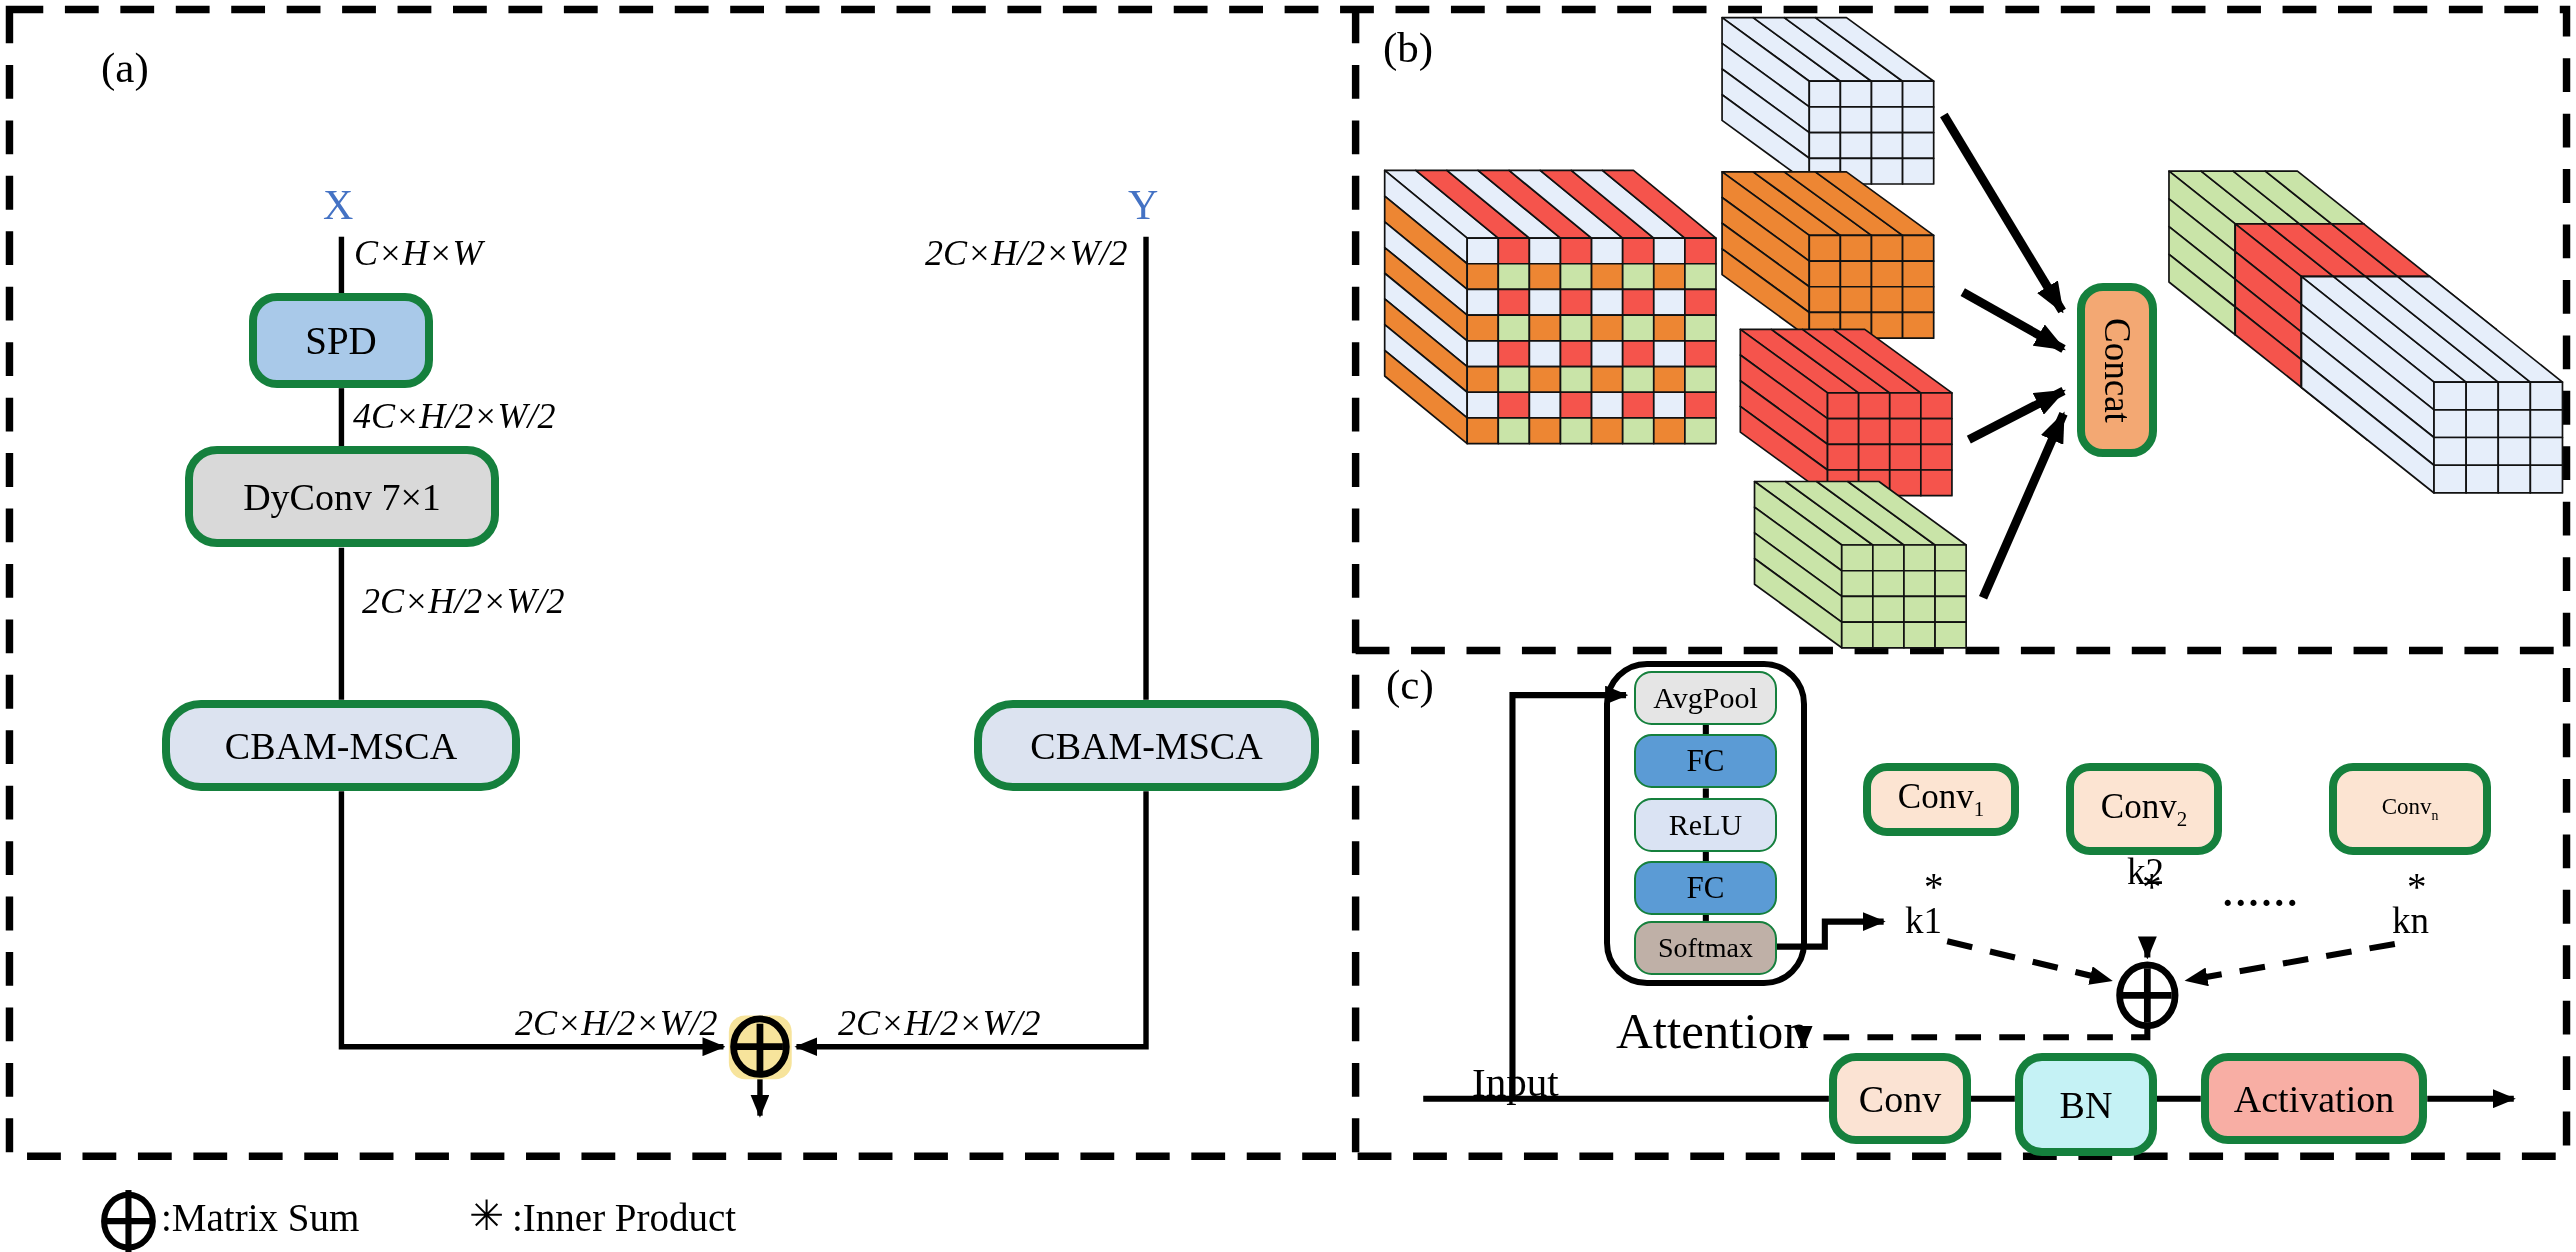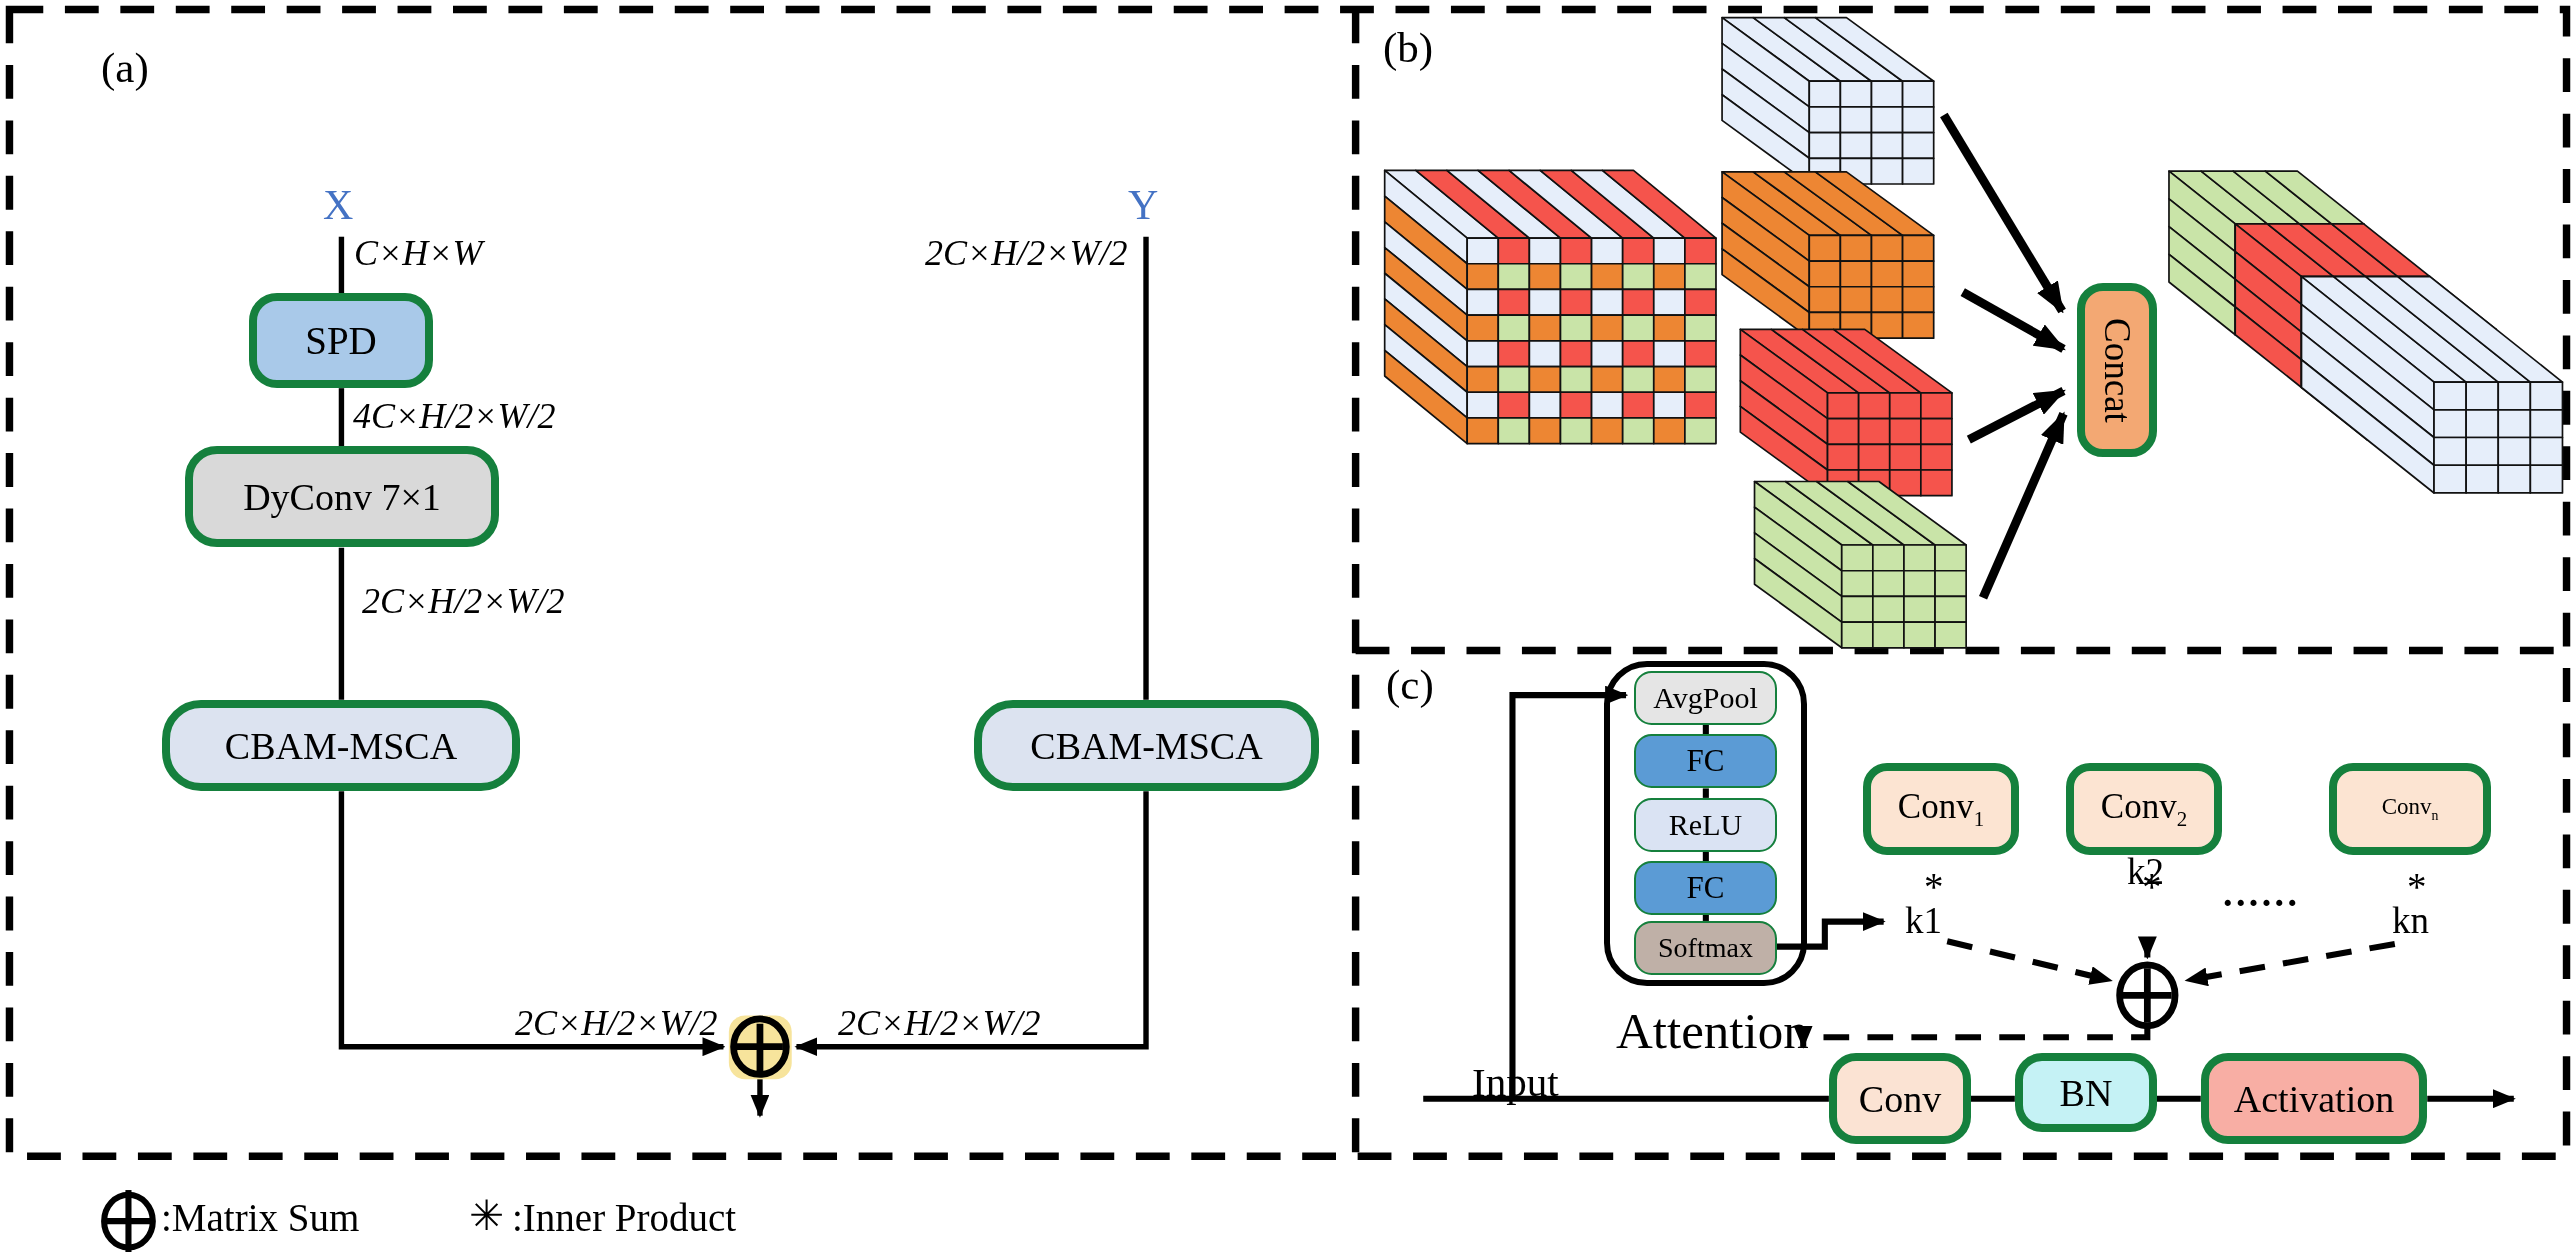--- a/index.html
+++ b/index.html
@@ -370,21 +370,21 @@
     <span>ReLU</span>
   </div>
   <div class="node thin" style="left: 1634px; top: 861px; width: 143px; height: 54px; border-radius: 17.6px; font-size: 31px; background: rgb(91, 155, 213);">
     <span>FC</span>
   </div>
   <div class="node thin" style="left: 1634px; top: 921px; width: 143px; height: 54px; border-radius: 17.6px; font-size: 28px; background: rgb(191, 176, 167);">
     <span>Softmax</span>
   </div>
   <div class="lbl" style="left:1616px;top:1006px;width:183px;text-align:center;font-size:51px;">Attention</div>
 
-  <div class="node" style="left: 1863px; top: 763px; width: 156px; height: 92px; border-radius: 24px; font-size: 35px; background: rgb(252, 228, 210);">
+  <div class="node" style="left: 1863px; top: 763px; width: 156px; height: 73px; border-radius: 24px; font-size: 35px; background: rgb(252, 228, 210);">
     <span><span>Conv</span><sub>1</sub></span>
   </div>
   <div class="node" style="left: 2066px; top: 763px; width: 156px; height: 92px; border-radius: 24px; font-size: 35px; background: rgb(252, 228, 210);">
     <span><span>Conv</span><sub>2</sub></span>
   </div>
   <div class="node" style="left: 2329px; top: 763px; width: 162px; height: 92px; border-radius: 24px; font-size: 23px; background: rgb(252, 228, 210);">
     <span><span>Conv</span><sub>n</sub></span>
   </div>
 
   <div class="lbl" style="left:1924px;top:867px;font-size:39px;">*</div>
@@ -392,21 +392,21 @@
   <div class="lbl" style="left:2142px;top:867px;font-size:39px;">*</div>
   <div class="lbl" style="left:2127px;top:853px;font-size:37px;">k2</div>
   <div class="lbl" style="left:2407px;top:867px;font-size:39px;">*</div>
   <div class="lbl" style="left:2392px;top:902px;font-size:37px;">kn</div>
   <div class="lbl" style="left:2223px;top:874px;font-size:38px;font-weight:bold;letter-spacing:3.4px;">......</div>
 
   <div class="lbl" style="left:1472px;top:1062px;font-size:41px;">Input</div>
   <div class="node" style="left: 1829px; top: 1053px; width: 142px; height: 91px; border-radius: 27px; font-size: 38px; background: rgb(251, 227, 211);">
     <span>Conv</span>
   </div>
-  <div class="node" style="left: 2015px; top: 1053px; width: 142px; height: 79px; border-radius: 27px; font-size: 38px; background: rgb(197, 242, 245);">
+  <div class="node" style="left: 2015px; top: 1053px; width: 142px; height: 103px; border-radius: 27px; font-size: 38px; background: rgb(197, 242, 245);">
     <span>BN</span>
   </div>
   <div class="node" style="left: 2201px; top: 1053px; width: 226px; height: 91px; border-radius: 27px; font-size: 38px; background: rgb(248, 174, 164);">
     <span>Activation</span>
   </div>
 
   <div class="lbl" style="left:161px;top:1198px;font-size:39px;">:Matrix Sum</div>
   <div class="lbl" style="left:469px;top:1195px;font-size:42px;">✳</div>
   <div class="lbl" style="left:512px;top:1198px;font-size:39px;">:Inner Product</div>
 

